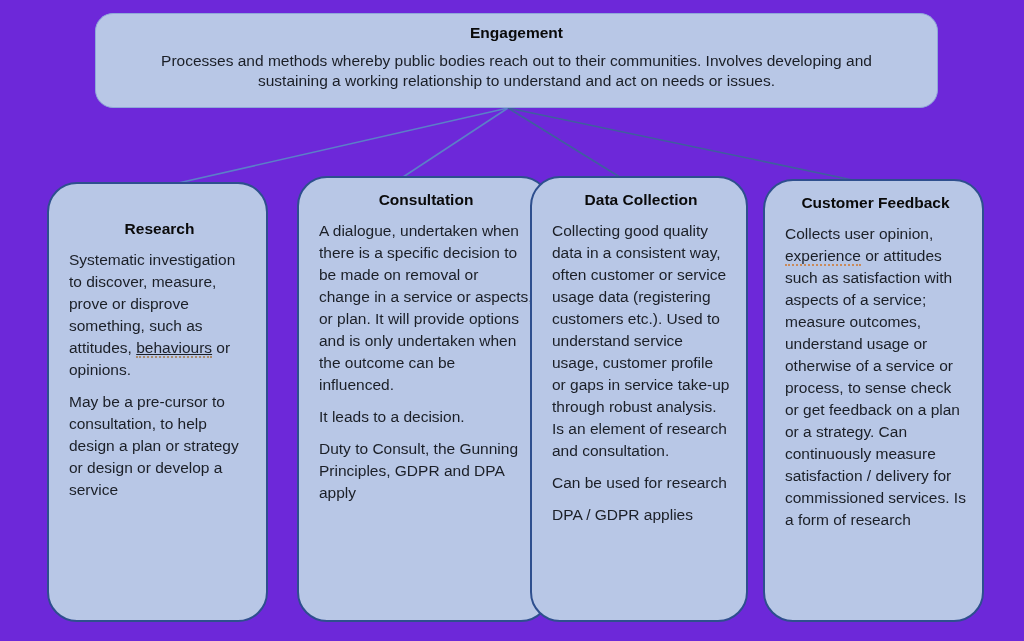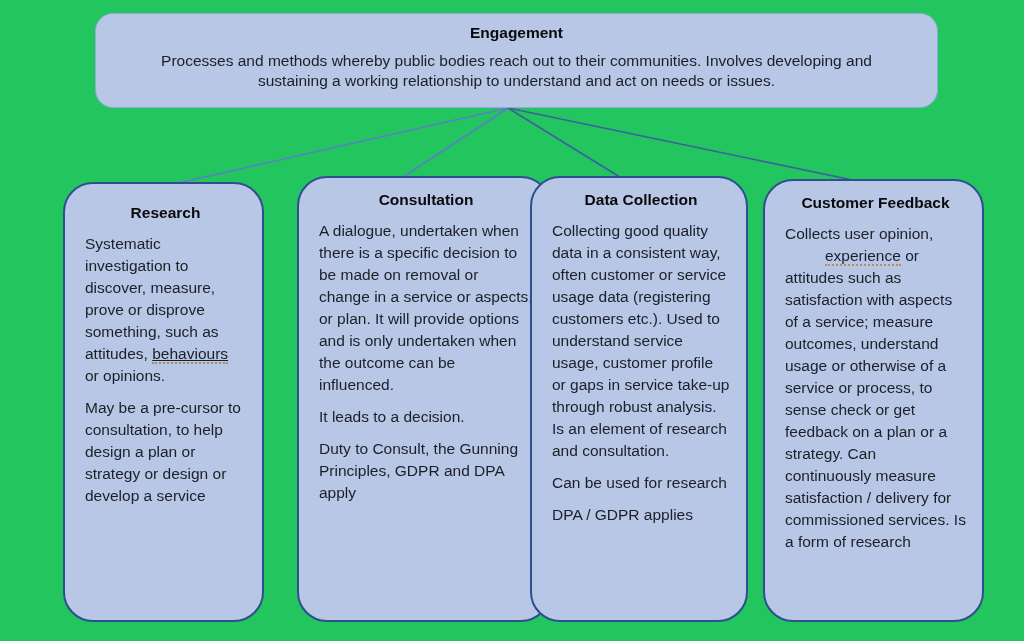--- a/index.html
+++ b/index.html
@@ -5,21 +5,21 @@
   html, body {
     margin: 0;
     padding: 0;
     background: #ffffff;
     font-family: "Liberation Sans", sans-serif;
   }
   #canvas {
     position: relative;
     width: 1024px;
     height: 641px;
-    background: #22c55e;
+    background: #6d28d9;
     overflow: hidden;
   }
   #connectors {
     position: absolute;
     left: 0; top: 0;
     width: 1024px; height: 641px;
     pointer-events: none;
   }
   .rounded-box {
     position: absolute;
@@ -45,21 +45,21 @@
     font-size: 15.5px;
     line-height: 20px;
     max-width: 772px;
     margin: 0 auto;
   }
   .category-box {
     border: 2.5px solid #2e4f8e;
     border-radius: 30px;
     padding: 13px 16px 12px 20px;
   }
-  #box-research    { left: 63px;  top: 182px; width: 201px; height: 440px; padding-top: 20px; }
+  #box-research    { left: 47px;  top: 182px; width: 221px; height: 440px; padding-top: 36px; }
   #box-consultation{ left: 297px; top: 176px; width: 254px; height: 446px; }
   #box-datacollection { left: 530px; top: 176px; width: 218px; height: 446px; }
   #box-feedback    { left: 763px; top: 179px; width: 221px; height: 443px; }
   .category-box .box-title {
     font-size: 15.5px;
     font-weight: bold;
     color: #0a0a0a;
     text-align: center;
     margin: 0 0 11px 0;
   }
@@ -67,21 +67,20 @@
     font-size: 15.5px;
     line-height: 22px;
     margin: 0 0 10px 0;
   }
   .u-line-spell {
     text-decoration: underline;
     border-bottom: 2px dotted #a98a6a;
   }
   .u-spell {
     border-bottom: 2px dotted #c98a5a;
-    margin-left: 40px;
   }
 </style>
 </head>
 <body>
 
 <div id="canvas">
 
   <svg id="connectors" viewBox="0 0 1024 641" xmlns="http://www.w3.org/2000/svg">
     <line x1="508" y1="108" x2="165" y2="186" stroke="#5b7fc8" stroke-width="1.6"></line>
     <line x1="508" y1="108" x2="400" y2="179" stroke="#5b7fc8" stroke-width="1.6"></line>

